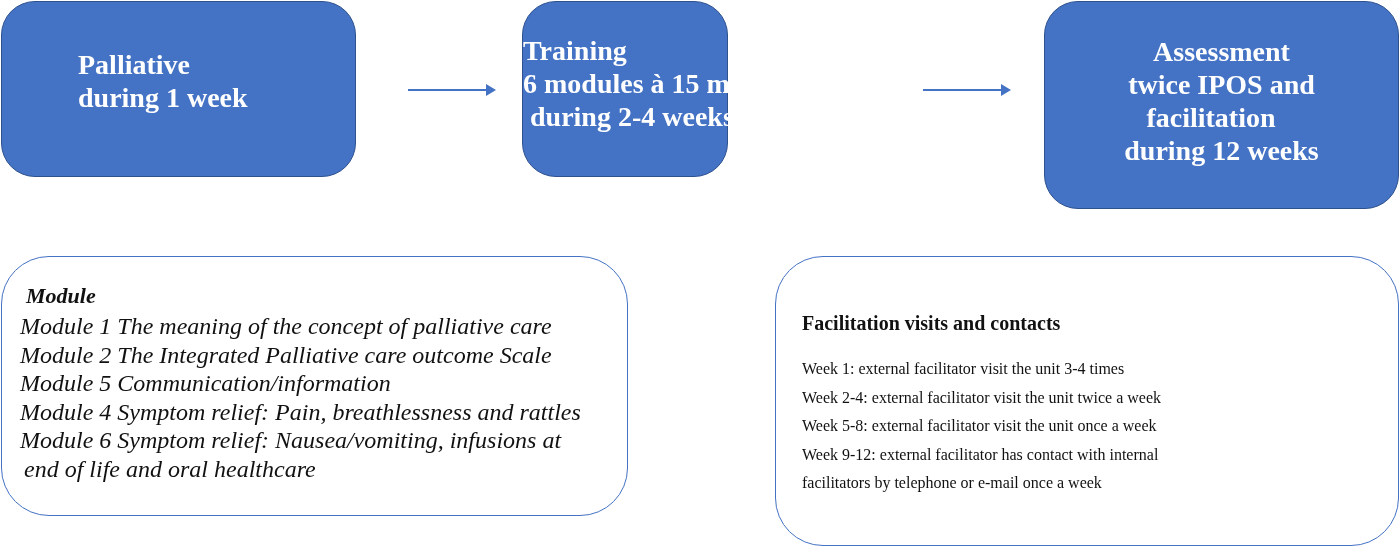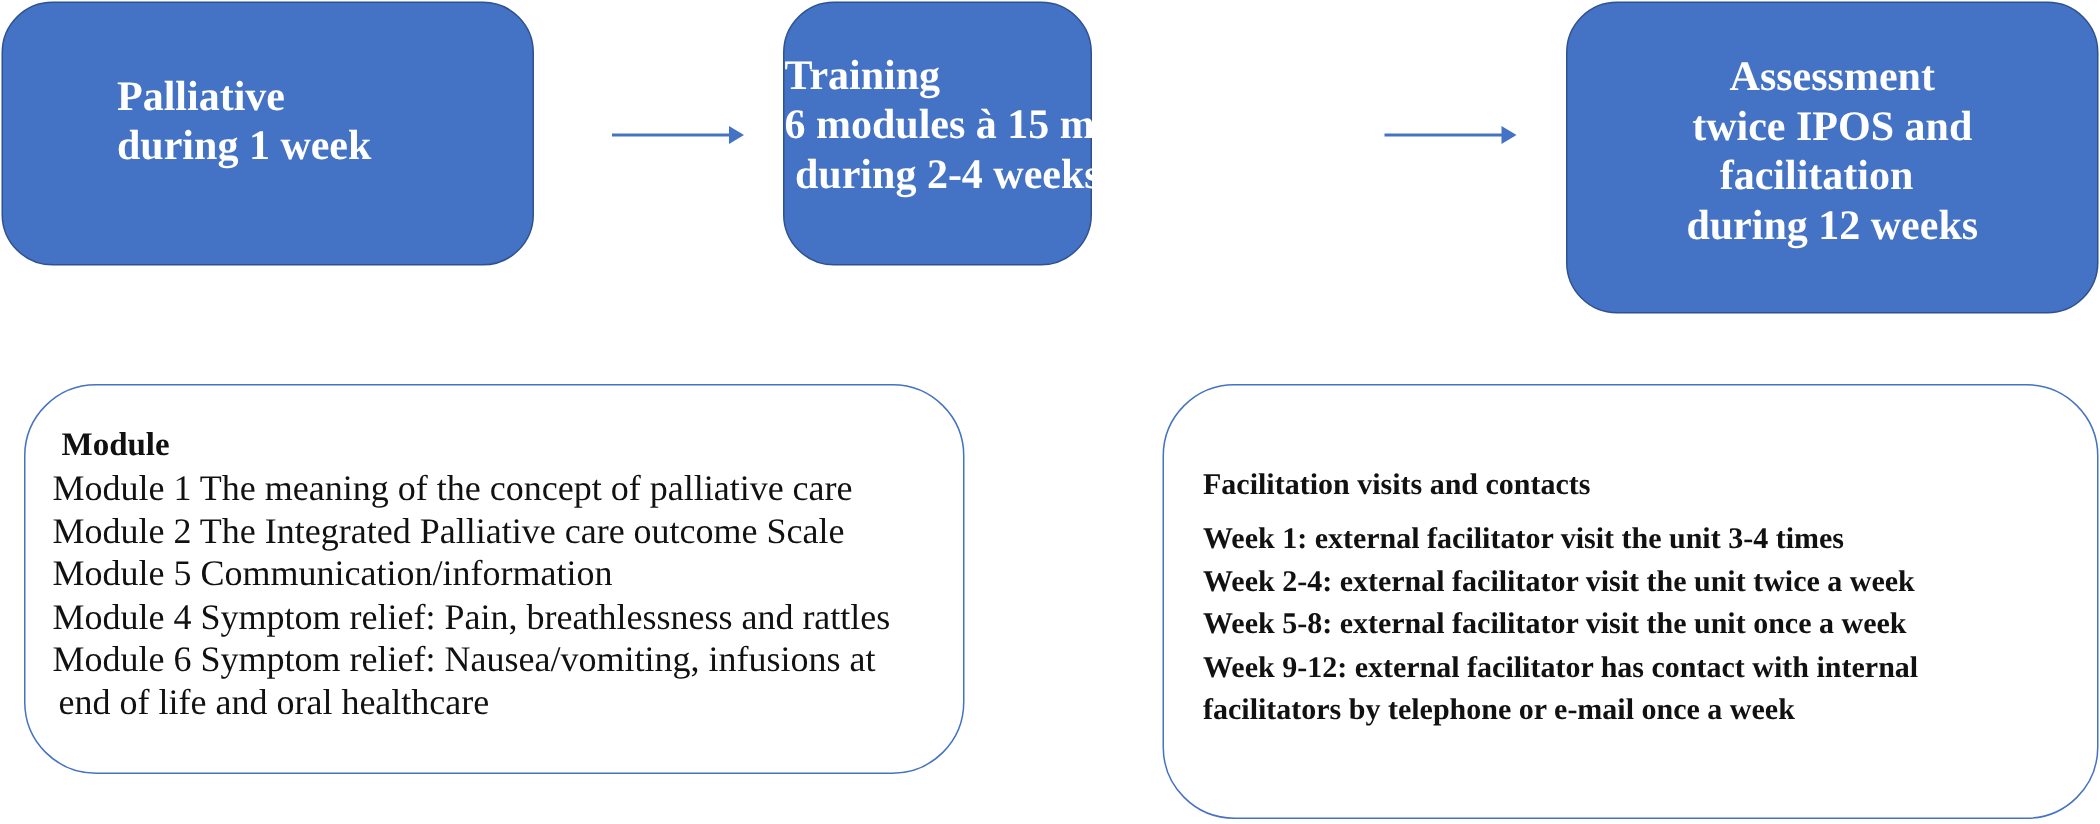--- a/index.html
+++ b/index.html
@@ -20,27 +20,27 @@
   .arrow::after {
     content: ""; position: absolute; right: -2px; top: -5px;
     border-left: 10px solid #4472c4; border-top: 6px solid transparent; border-bottom: 6px solid transparent;
   }
   #arrow1 { left: 408px; top: 89px; width: 86px; }
   #arrow2 { left: 923px; top: 89px; width: 86px; }
   .panel {
     position: absolute; box-sizing: border-box; background: #ffffff;
     border: 1.5px solid #4472c4; border-radius: 48px; color: #111111;
   }
-  #panel-modules { left: 16px; top: 256px; width: 627px; height: 260px; padding: 26px 0 0 18px; }
+  #panel-modules { left: 1px; top: 256px; width: 627px; height: 260px; padding: 26px 0 0 18px; font-style: italic; }
   #panel-facilitation { left: 775px; top: 256px; width: 624px; height: 290px; padding: 53px 0 0 26px; }
   .panel-title { font-size: 21px; font-weight: bold; line-height: 26px; }
   #panel-modules .panel-title { margin-left: 6px; margin-bottom: 3px; font-size: 22px; }
-  #panel-facilitation .panel-title { margin-bottom: 9px; font-size: 20px; }
+  #panel-facilitation .panel-title { margin-bottom: 19px; font-size: 20px; }
   .line { font-size: 24px; line-height: 28.5px; white-space: pre; }
-  #panel-facilitation .line { font-size: 20px; line-height: 28.5px; font-weight: bold; }
+  #panel-facilitation .line { font-size: 16px; line-height: 28.5px; }
   .indent { padding-left: 4px; }
 </style>
 </head>
 <body>
 
 <div class="box" id="box1">
   <span>Palliative</span>
   <span>during 1 week</span>
 </div>
 

